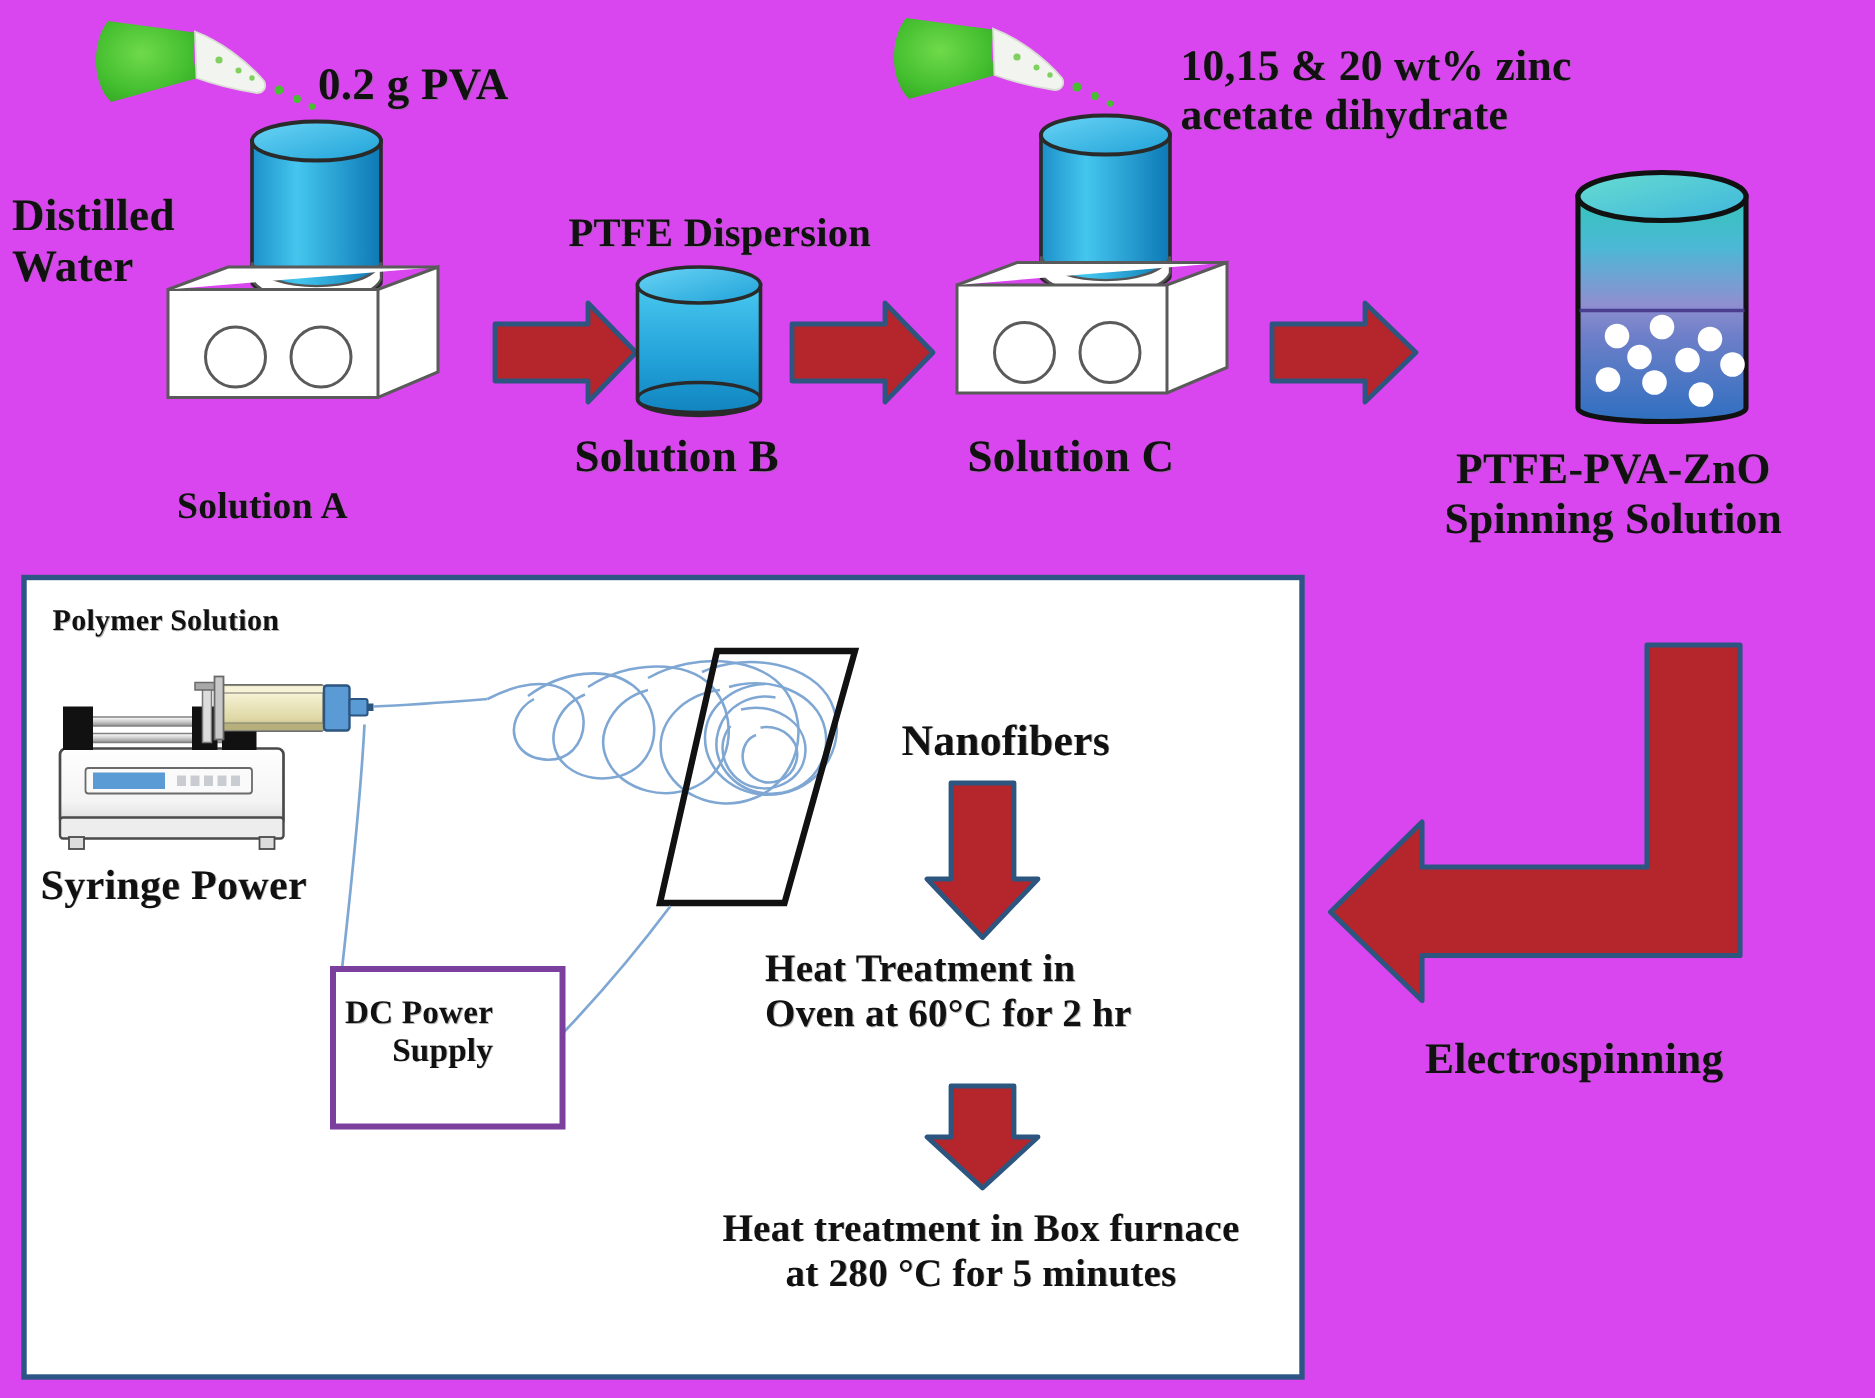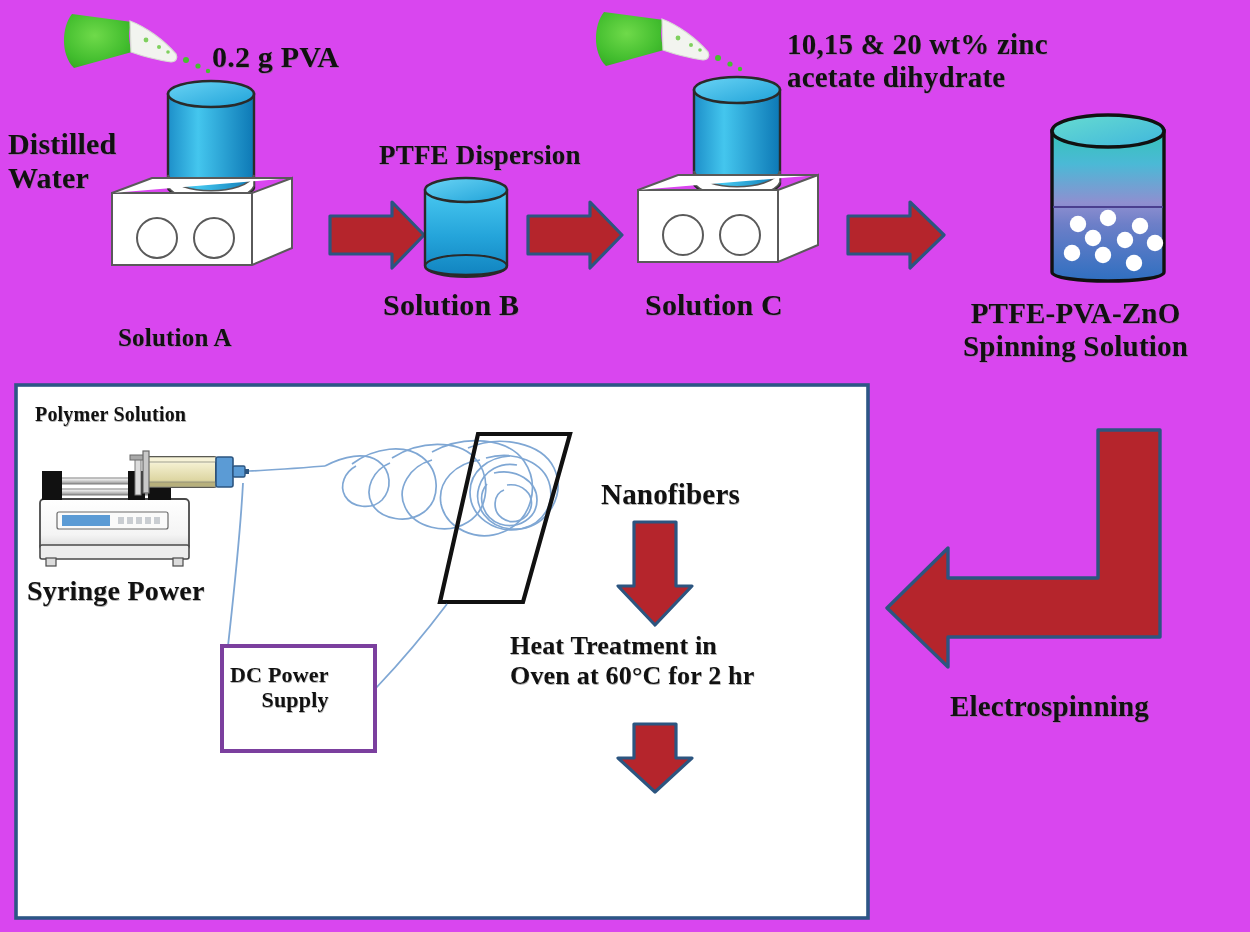--- a/index.html
+++ b/index.html
@@ -284,16 +284,18 @@
   <div class="lbl" style="left:27px; top:575px; font-size:28px;">Syringe Power</div>
 
   <div class="lbl" style="left:230px; top:662px; font-size:22px;text-align:right;">DC Power
 Supply</div>
 
   <div class="lbl" style="left:601px; top:478px; font-size:29px;text-align:right;">Nanofibers</div>
 
   <div class="lbl" style="left:510px; top:631px; font-size:26px; text-align:left; width:300px;">Heat Treatment in
 Oven at 60°C for 2 hr</div>
 
+  <div class="lbl" style="left:434px; top:804px; font-size:26px; text-align:center; width:440px;">Heat treatment in Box furnace
+at  280 °C for 5 minutes</div>
 
   <div class="lbl" style="left:950px; top:690px; font-size:29px;">Electrospinning</div>
 
 </div>
 
 </body></html>

